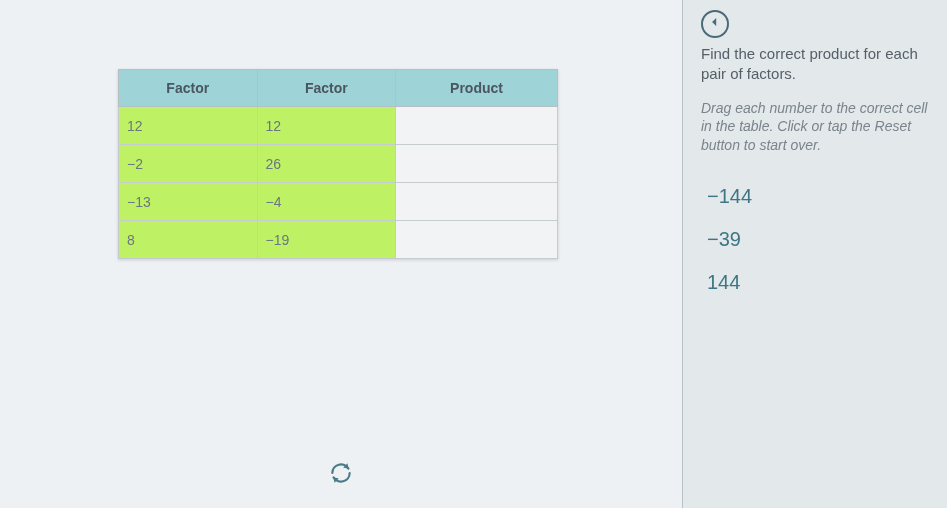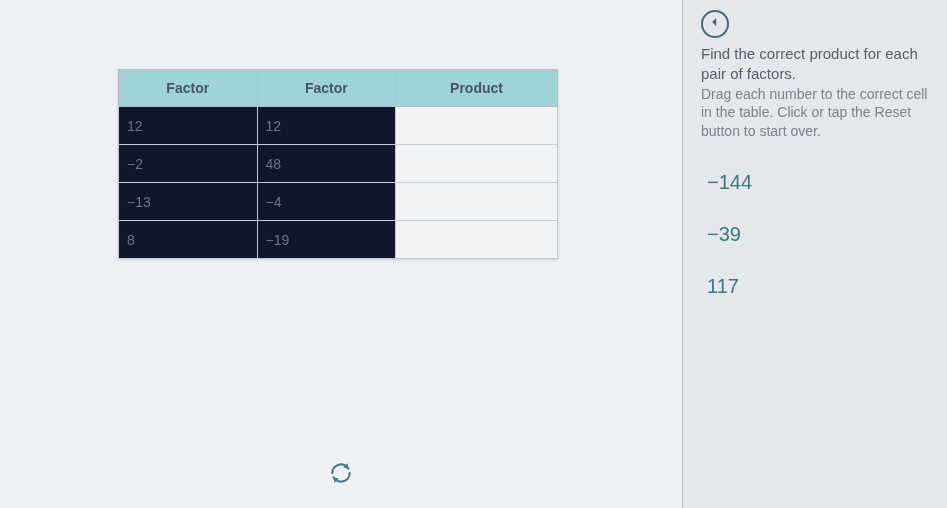--- a/index.html
+++ b/index.html
@@ -25,21 +25,21 @@
     }
     .table-wrap {
       margin-top: 55px;
       margin-left: 100px;
       width: 440px;
       box-shadow: 0 1px 3px rgba(0,0,0,0.15);
     }
     table {
       width: 100%;
       border-collapse: collapse;
-      background: #0f172a;
+      background: #bef264;
       padding-left: 22px;
     }
     th {
       background: #9ed4d8;
       color: #4a5660;
       font-weight: bold;
       font-size: 14px;
       padding: 10px 8px;
       border: 1px solid #b5bfc4;
       text-align: center;
@@ -84,32 +84,33 @@
       align-items: center;
       justify-content: center;
       color: #4a6a78;
       margin-bottom: 6px;
     }
     .nav-icon svg { width: 14px; height: 14px; fill: #4a6a78; }
     .sidebar-title {
       font-size: 15px;
       line-height: 1.35;
       color: #555f68;
-      margin-bottom: 0;
+      margin-bottom: 14px;
     }
     .sidebar-sub {
       font-size: 14px;
       line-height: 1.35;
+      font-style: italic;
       color: #7a848c;
       margin-bottom: 30px;
     }
     .answer-list {
       display: flex;
       flex-direction: column;
-      gap: 29px;
+      gap: 20px;
       padding-left: 6px;
     }
     .answer-chip {
       color: #3e7684;
       font-size: 20px;
       cursor: move;
       user-select: none;
     }
   </style>
 </head>
@@ -127,21 +128,21 @@
         </tr>
       </thead>
       <tbody>
         <tr>
           <td>12</td>
           <td>12</td>
           <td class="product-cell"></td>
         </tr>
         <tr>
           <td>−2</td>
-          <td>48</td>
+          <td>26</td>
           <td class="product-cell"></td>
         </tr>
         <tr>
           <td>−13</td>
           <td>−4</td>
           <td class="product-cell"></td>
         </tr>
         <tr>
           <td>8</td>
           <td>−19</td>
@@ -170,15 +171,15 @@
           <path d="M14 5l-7 7 7 7V5z"></path>
         </svg>
     </span>
   </div>
   <p class="sidebar-title">Find the correct product for each pair of factors.</p>
   <p class="sidebar-sub">Drag each number to the correct cell in the table. Click or tap the Reset button to start over.</p>
 
   <div class="answer-list">
     <div class="answer-chip">−144</div>
     <div class="answer-chip">−39</div>
-    <div class="answer-chip">117</div>
+    <div class="answer-chip">144</div>
   </div>
 </div>
 
 </body></html>

